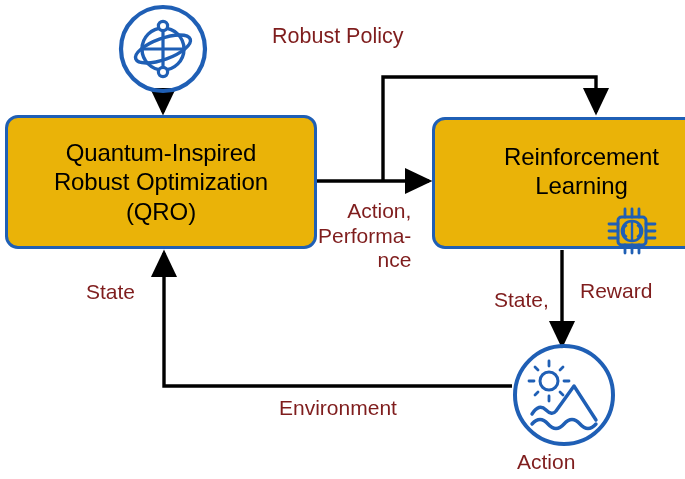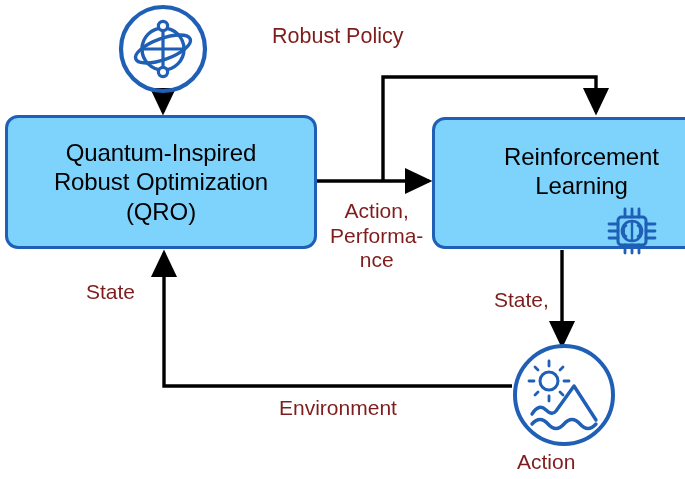--- a/index.html
+++ b/index.html
@@ -22,21 +22,21 @@
     left: 0;
     top: 0;
     width: 685px;
     height: 479px;
   }
   .node-box {
     position: absolute;
     box-sizing: border-box;
     border: 3px solid #1f5fb5;
     border-radius: 13px;
-    background: #7dd3fc;
+    background: #eab308;
     display: flex;
     align-items: center;
     justify-content: center;
     text-align: center;
   }
   #box-qro {
     left: 5px;
     top: 115px;
     width: 312px;
     height: 134px;
@@ -64,23 +64,23 @@
     line-height: 1.18;
     white-space: pre-line;
     text-align: center;
   }
   #label-robust-policy {
     left: 272px;
     top: 24px;
     font-size: 21.5px;
   }
   #label-action-performance {
-    left: 330px;
+    left: 318px;
     top: 199px;
-    text-align: center;
+    text-align: right;
     line-height: 1.17;
   }
   #label-state {
     left: 86px;
     top: 280px;
   }
   #label-performance {
     left: 175px;
     top: 280px;
   }
@@ -216,18 +216,19 @@
 
   <div class="edge-label" id="label-action-performance">Action,
 Performa-
 nce</div>
 
   <div class="edge-label" id="label-state">State</div>
 
 
   <div class="edge-label" id="label-state-reward">State,</div>
 
+  <div class="edge-label" id="label-reward">Reward</div>
 
   <div class="edge-label" id="label-environment">Environment</div>
 
   <div class="edge-label" id="label-action-bottom">Action</div>
 
 </div>
 
 </body></html>

